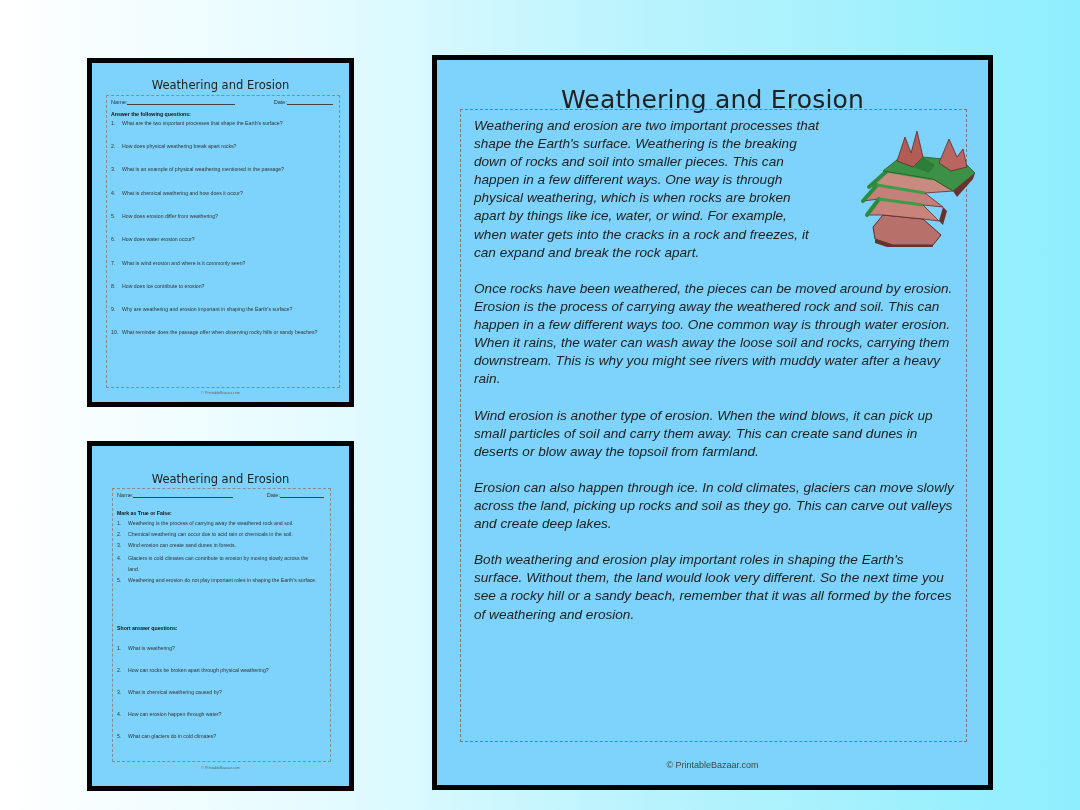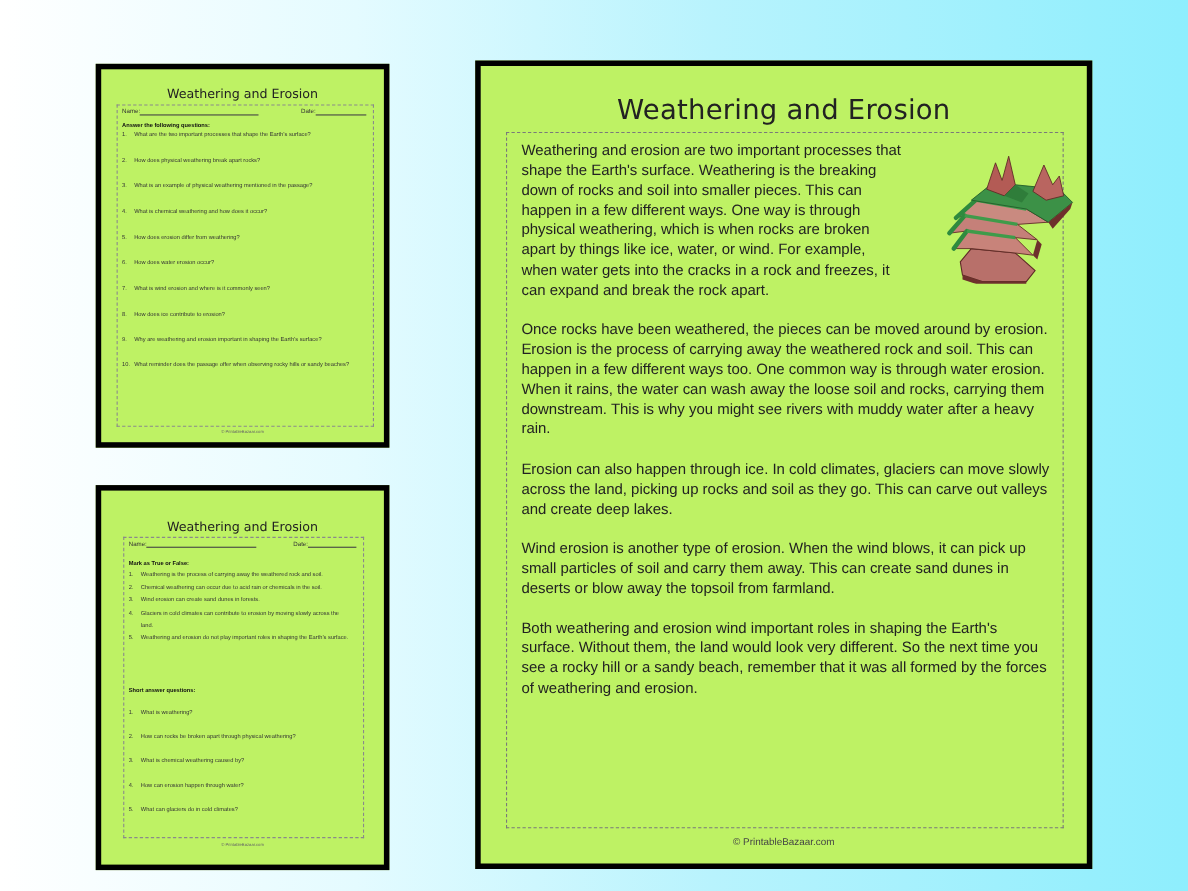--- a/index.html
+++ b/index.html
@@ -5,21 +5,21 @@
     * { box-sizing: border-box; margin: 0; padding: 0; }
     html, body { width: 1080px; height: 810px; overflow: hidden; }
     body {
       position: relative;
       background: linear-gradient(90deg, #ffffff 0%, #e4fbff 30%, #b8f3fd 60%, #8eeefd 100%);
       font-family: "Liberation Sans", sans-serif;
       color: #222;
     }
     .page {
       position: absolute;
-      background: #bef264;
+      background: #7dd3fc;
       border: 5px solid #000;
     }
 
     
     #page-questions { left: 87px; top: 58px; width: 267px; height: 349px; }
     #page-truefalse { left: 87px; top: 441px; width: 267px; height: 350px; }
 
     .sm-title {
       position: absolute; left: 0; right: 0;
       text-align: center; font-size: 11.5px; color: #222;
@@ -52,22 +52,23 @@
 
     
     #page-passage { left: 432px; top: 55px; width: 561px; height: 735px; }
     .lg-title {
       position: absolute; left: 0; right: 0; top: 25px;
       text-align: center; font-size: 25px; color: #222;
       font-family: "DejaVu Sans", sans-serif; font-weight: normal;
       letter-spacing: 0.2px;
     }
     .lg-box {
-      position: absolute; left: 23px; top: 60px; width: 507px; height: 633px;
+      position: absolute; left: 23px; top: 49px; width: 507px; height: 633px;
       border: 1.5px dashed #7a7a7a;
+      font-style: italic;
     }
     .lg-text {
       position: absolute; left: 13px; top: 7px; width: 480px;
       font-size: 13.6px; line-height: 18.1px; color: #222;
       font-family: "Liberation Sans", sans-serif;
     }
     .lg-text p { margin-bottom: 18.1px; }
     .lg-text p.first { width: 346px; }
     .illustration {
       position: absolute; left: 392px; top: 17px; width: 128px; height: 120px;
@@ -188,23 +189,23 @@
   </div>
   <div class="sm-footer" style="top:320px;">© PrintableBazaar.com</div>
 </div>
 
 <div class="page" id="page-passage">
   <div class="lg-title">Weathering and Erosion</div>
   <div class="lg-box">
     <div class="lg-text">
       <p class="first">Weathering and erosion are two important processes that shape the Earth's surface. Weathering is the breaking down of rocks and soil into smaller pieces. This can happen in a few different ways. One way is through physical weathering, which is when rocks are broken apart by things like ice, water, or wind. For example, when water gets into the cracks in a rock and freezes, it can expand and break the rock apart.</p>
       <p>Once rocks have been weathered, the pieces can be moved around by erosion. Erosion is the process of carrying away the weathered rock and soil. This can happen in a few different ways too. One common way is through water erosion. When it rains, the water can wash away the loose soil and rocks, carrying them downstream. This is why you might see rivers with muddy water after a heavy rain.</p>
+      <p>Wind erosion is another type of erosion. When the wind blows, it can pick up small particles of soil and carry them away. This can create sand dunes in deserts or blow away the topsoil from farmland.</p>
       <p>Erosion can also happen through ice. In cold climates, glaciers can move slowly across the land, picking up rocks and soil as they go. This can carve out valleys and create deep lakes.</p>
-      <p>Wind erosion is another type of erosion. When the wind blows, it can pick up small particles of soil and carry them away. This can create sand dunes in deserts or blow away the topsoil from farmland.</p>
-      <p>Both weathering and erosion wind important roles in shaping the Earth's surface. Without them, the land would look very different. So the next time you see a rocky hill or a sandy beach, remember that it was all formed by the forces of weathering and erosion.</p>
+      <p>Both weathering and erosion play important roles in shaping the Earth's surface. Without them, the land would look very different. So the next time you see a rocky hill or a sandy beach, remember that it was all formed by the forces of weathering and erosion.</p>
     </div>
     <svg class="illustration" viewBox="0 0 128 120">
 
       <polygon points="20,100 30,88 70,92 88,108 80,118 40,118 22,112" fill="#b8706a" stroke="#5e2a26" stroke-width="1"></polygon>
       <polygon points="22,112 40,118 80,118 80,122 40,122 22,116" fill="#6e302c"></polygon>
 
       <polygon points="14,88 26,72 70,78 86,94 70,92 30,88" fill="#c8837a" stroke="#5e2a26" stroke-width="0.8"></polygon>
       <polygon points="10,74 24,58 72,66 90,80 70,78 26,72" fill="#c58079" stroke="#5e2a26" stroke-width="0.8"></polygon>
       <polygon points="16,60 34,44 80,52 100,64 72,66 24,58" fill="#c98a80" stroke="#5e2a26" stroke-width="0.8"></polygon>
 

